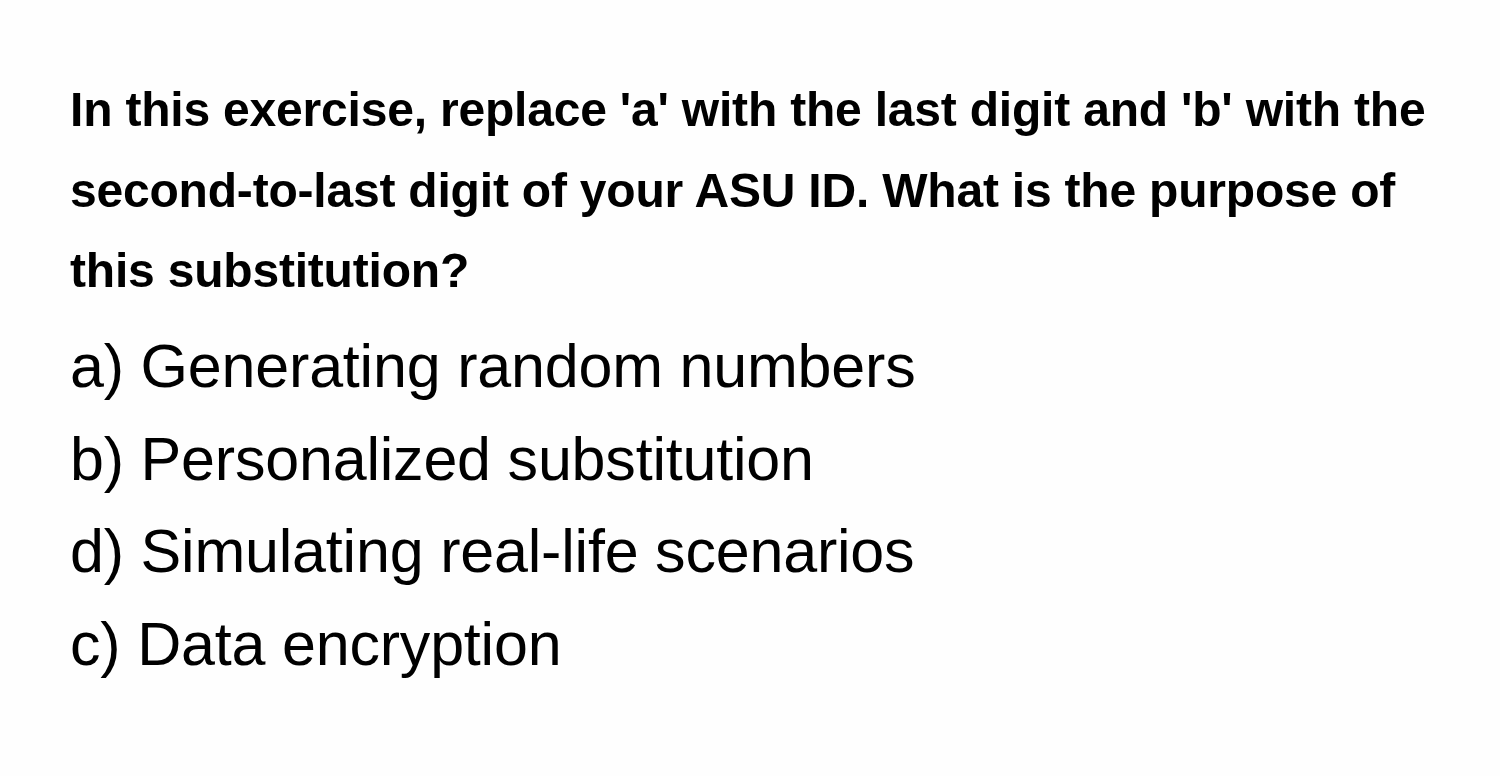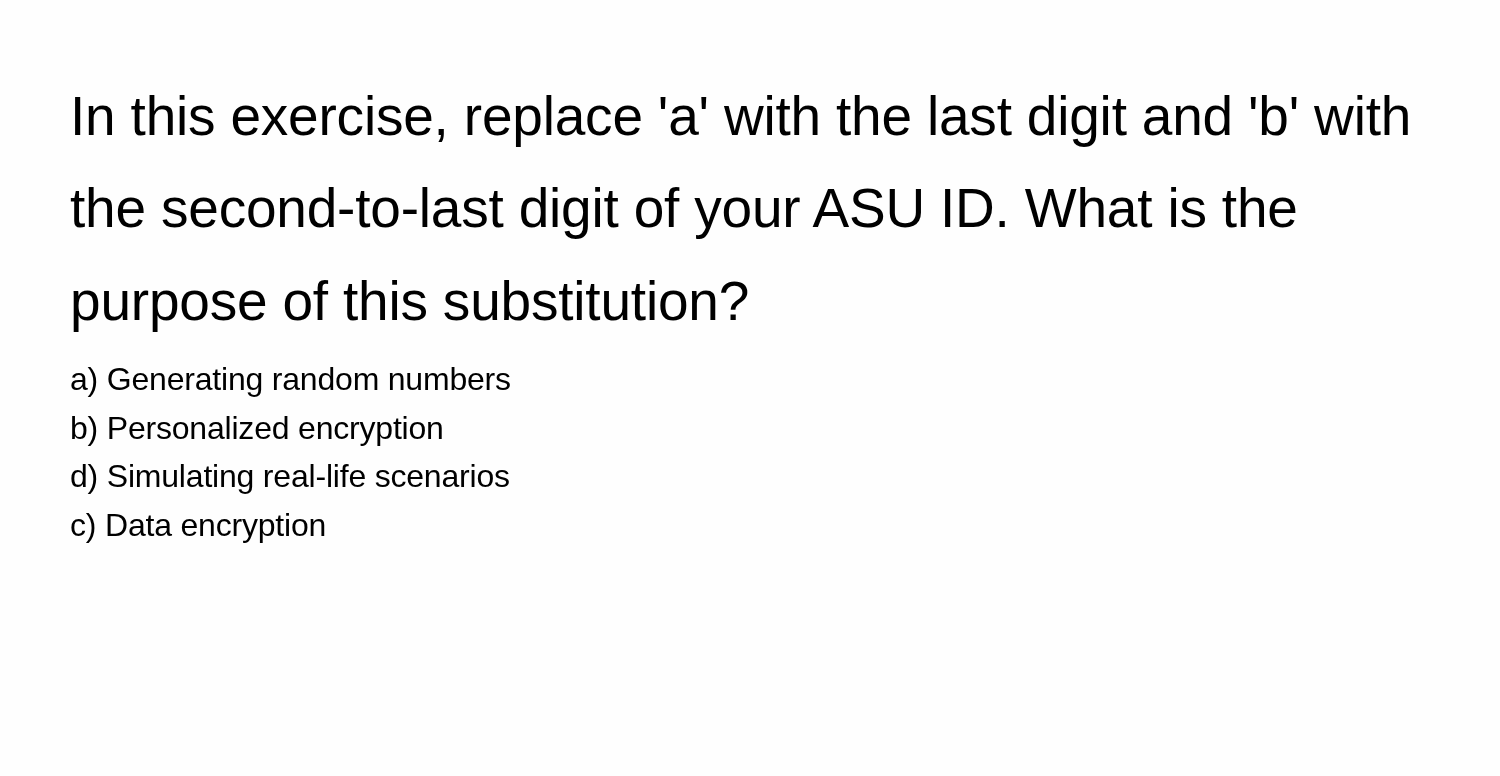--- a/index.html
+++ b/index.html
@@ -8,48 +8,49 @@
       box-sizing: border-box;
     }
     body {
       width: 1500px;
       height: 776px;
       background-color: #fefefe;
       font-family: -apple-system, BlinkMacSystemFont, "Segoe UI", Helvetica, Arial, sans-serif;
       padding: 70px 70px 0 70px;
     }
     .question-text {
-      font-size: 55px;
+      font-size: 48px;
       line-height: 1.68;
       color: #000000;
       letter-spacing: -0.2px;
+      font-weight: bold;
     }
     .options-container {
       margin-top: 8px;
     }
     .option-item {
-      font-size: 32px;
+      font-size: 61px;
       line-height: 1.52;
       color: #000000;
       letter-spacing: -0.2px;
     }
   </style>
 </head>
 <body>
 
 <div class="question-text">In this exercise, replace 'a' with the last digit and 'b' with the second-to-last digit of your ASU ID. What is the purpose of this substitution?</div>
 
 <div class="options-container">
   <div class="option-item">
     <span>a)</span>
     <span>Generating random numbers</span>
   </div>
   <div class="option-item">
     <span>b)</span>
-    <span>Personalized encryption</span>
+    <span>Personalized substitution</span>
   </div>
   <div class="option-item">
     <span>d)</span>
     <span>Simulating real-life scenarios</span>
   </div>
   <div class="option-item">
     <span>c)</span>
     <span>Data encryption</span>
   </div>
 </div>

